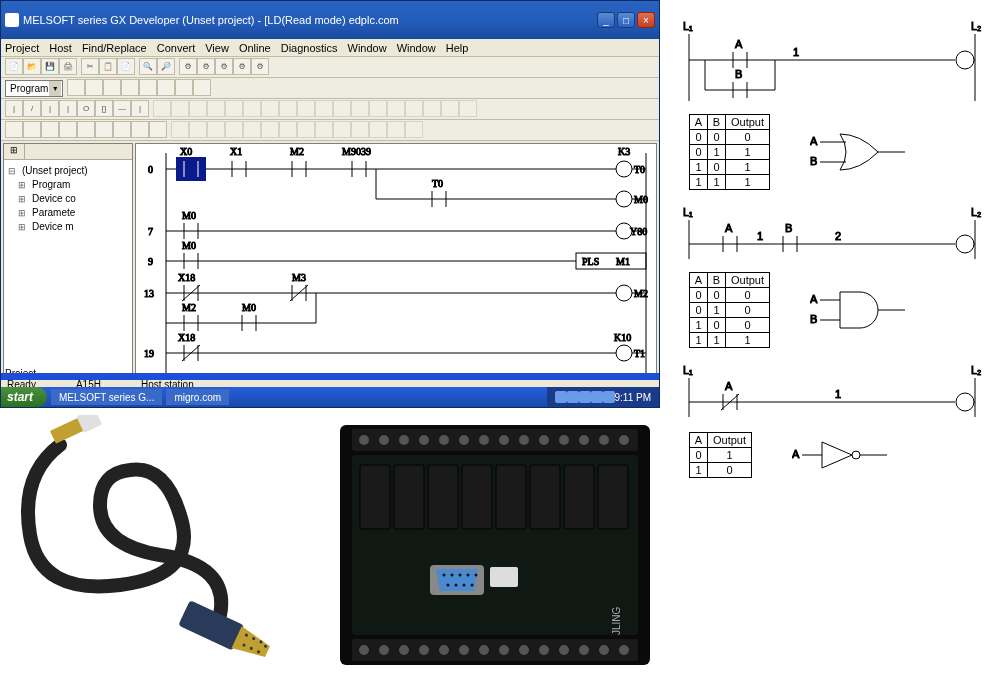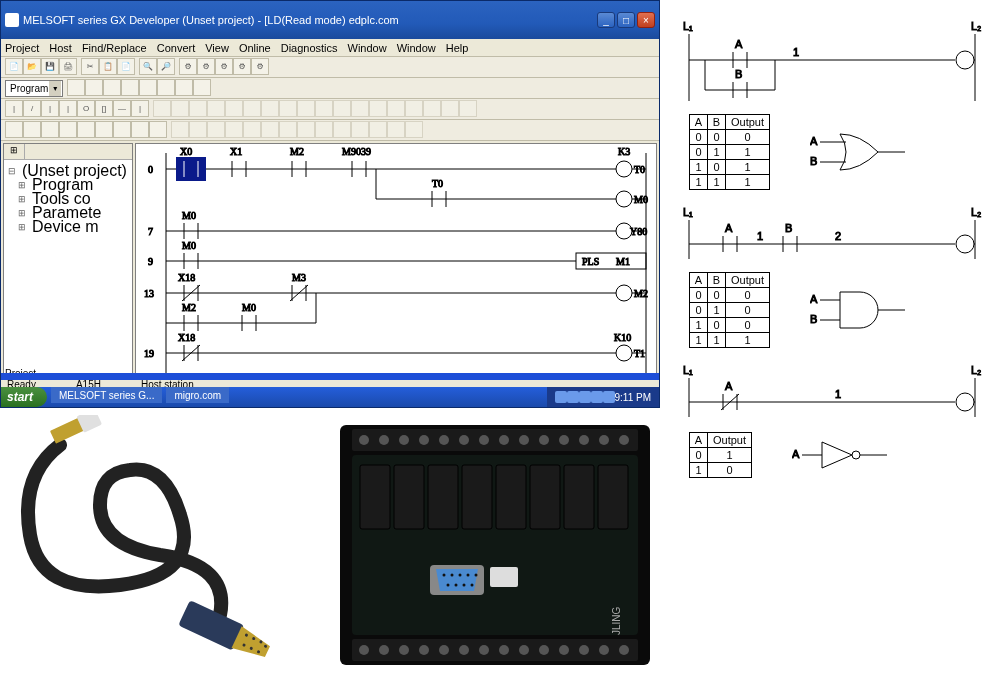--- a/index.html
+++ b/index.html
@@ -20,33 +20,33 @@
   .tb-btn { width: 18px; height: 17px; border: 1px solid #c0bca8; background: #f4f2e8; margin: 0 0 1px 0; display: flex; align-items: center; justify-content: center; font-size: 8px; color: #555; }
   .tb-btn.disabled { opacity: .5; }
   .tb-sep { width: 4px; height: 17px; }
   .combo { height: 17px; border: 1px solid #7a7a7a; background: #fff; padding: 0 14px 0 4px; font-size: 10px; display: flex; align-items: center; position: relative; }
   .combo::after { content: "▾"; position: absolute; right: 1px; top: 0; width: 12px; height: 100%; background: #d4d0c0; display: flex; align-items: center; justify-content: center; font-size: 8px; }
   
   .workspace { display: flex; height: 264px; }
   .tree-panel { width: 130px; background: #fff; border: 1px solid #808080; margin: 2px; overflow: hidden; }
   .tree-tabs { height: 16px; background: #ece9d8; border-bottom: 1px solid #aaa; display: flex; }
   .tree-tab { padding: 1px 6px; font-size: 9px; border-right: 1px solid #aaa; }
-  .tree { padding: 4px; font-size: 16px; line-height: 14px; }
+  .tree { padding: 4px; font-size: 10px; line-height: 14px; }
   .tree .node { padding-left: 14px; position: relative; white-space: nowrap; }
   .tree .node::before { content: "⊞"; position: absolute; left: 0; font-size: 9px; color: #666; }
   .tree .node.root::before { content: "⊟"; }
   
   .ladder-area { flex: 1; background: #fff; border: 1px solid #808080; margin: 2px 2px 2px 0; position: relative; overflow: hidden; }
   .ladder-svg { width: 100%; height: 100%; }
   
   .proj-label { position: absolute; left: 4px; bottom: 28px; font-size: 10px; }
   .statusbar { position: absolute; bottom: 18px; left: 0; right: 0; height: 16px; background: #ece9d8; border-top: 7px solid #1d4ed8; display: flex; align-items: center; font-size: 10px; padding: 0 6px; }
   .statusbar .seg { margin-right: 40px; }
   
-  .taskbar { position: absolute; bottom: 0; left: 0; right: 0; height: 20px; background: linear-gradient(#245edb,#1a4aab); display: flex; font-size: 10px; color: #fff; }
+  .taskbar { position: absolute; bottom: 0; left: 0; right: 0; height: 20px; background: linear-gradient(#245edb,#1a4aab); display: flex; align-items: center; font-size: 10px; color: #fff; }
   .start-btn { height: 100%; padding: 0 14px 0 6px; background: linear-gradient(#4a9040,#2a7020); border-radius: 0 10px 10px 0; display: flex; align-items: center; font-style: italic; font-weight: bold; font-size: 12px; }
   .task-item { height: 16px; padding: 0 8px; margin-left: 4px; background: #3a6ac8; border-radius: 0; display: flex; align-items: center; }
   .tray { margin-left: auto; height: 100%; padding: 0 8px; background: #1a3a8a; display: flex; align-items: center; gap: 0; }
   .tray-icon { width: 12px; height: 12px; background: #6a9aea; border-radius: 2px; }
   
   .logic-col { position: absolute; right: 0; top: 16px; width: 325px; height: 679px; }
   .tt { border-collapse: collapse; font-size: 11px; }
   .tt th, .tt td { border: 1px solid #000; width: 18px; height: 15px; text-align: center; font-weight: normal; }
   .tt th { font-weight: normal; }
   
@@ -171,21 +171,21 @@
 
   <div class="workspace">
     <div class="tree-panel">
       <div class="tree-tabs">
           <div class="tree-tab">⊞</div>
         </div>
       <div class="tree">
         <div class="node root">(Unset project)</div>
         <div style="padding-left:10px">
           <div class="node">Program</div>
-          <div class="node">Tools co</div>
+          <div class="node">Device co</div>
           <div class="node">Paramete</div>
           <div class="node">Device m</div>
         </div>
       </div>
     </div>
     <div class="ladder-area">
       <svg class="ladder-svg" viewBox="0 0 520 240">
         <g stroke="#000" stroke-width="1" fill="none" font-family="Tahoma" font-size="10">
           <line x1="30" y1="0" x2="30" y2="240"></line>
           <line x1="510" y1="0" x2="510" y2="240"></line>

